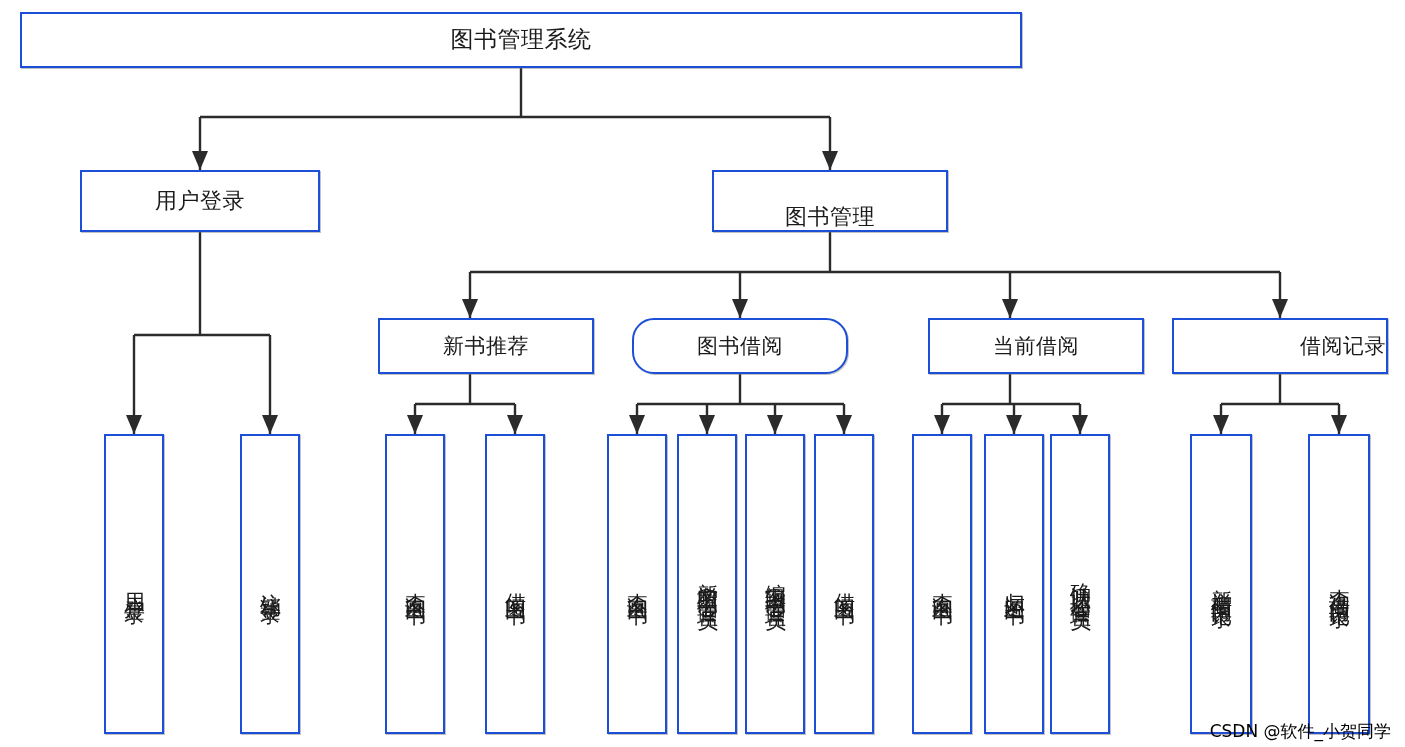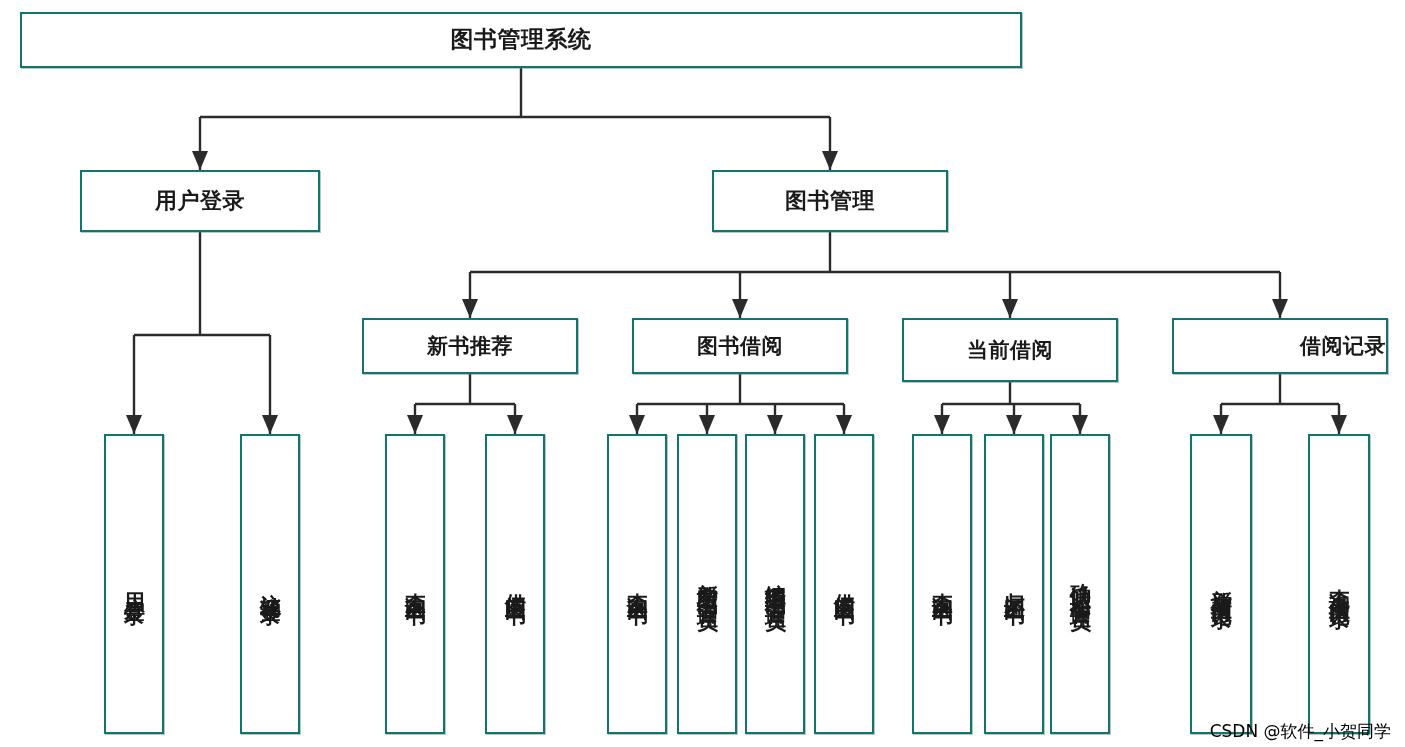--- a/index.html
+++ b/index.html
@@ -6,25 +6,24 @@
   html,body{margin:0;padding:0;background:#ffffff;}
   body{
     width:1405px;height:747px;
     font-family:"DejaVu Sans","Liberation Sans",sans-serif;
     overflow:hidden;position:relative;
   }
   #diagram-root{position:absolute;left:0;top:0;width:1405px;height:747px;}
   .node-box{
     position:absolute;
     background:#ffffff;
-    border:2px solid #0f766e;
+    border:2px solid #1d4ed8;
     box-sizing:border-box;
     display:flex;align-items:center;justify-content:center;
     box-shadow:1px 1px 0 rgba(120,120,120,.45);
-    font-weight:bold;
   }
   .node-label{
     color:#1a1a1a;
     text-align:center;
     line-height:1.18;
     letter-spacing:.5px;
     user-select:none;
   }
   .lvl0 .node-label{font-size:23px;}
   .lvl1 .node-label{font-size:22px;}
@@ -107,30 +106,30 @@
       <line x1="1339" y1="404" x2="1339" y2="434"></line>
       <polygon points="1331,415 1347,415 1339,434"></polygon>
     </svg>
   <div id="node-layer">
       <div class="node-box lvl0" style="left: 20px; top: 12px; width: 1002px; height: 56px;">
         <span class="node-label">图书管理系统</span>
       </div>
       <div class="node-box lvl1" style="left: 80px; top: 170px; width: 240px; height: 62px;">
         <span class="node-label">用户登录</span>
       </div>
-      <div class="node-box lvl1" style="left: 712px; top: 170px; width: 236px; height: 62px;">
+      <div class="node-box lvl1" style="left: 712px; top: 170px; width: 236px; height: 62px; align-items: flex-end;">
         <span class="node-label">图书管理</span>
       </div>
-      <div class="node-box lvl2" style="left: 362px; top: 318px; width: 216px; height: 56px;">
+      <div class="node-box lvl2" style="left: 378px; top: 318px; width: 216px; height: 56px;">
         <span class="node-label">新书推荐</span>
       </div>
-      <div class="node-box lvl2" style="left: 632px; top: 318px; width: 216px; height: 56px;">
+      <div class="node-box lvl2" style="left: 632px; top: 318px; width: 216px; height: 56px; border-radius: 22px;">
         <span class="node-label">图书借阅</span>
       </div>
-      <div class="node-box lvl2" style="left: 902px; top: 318px; width: 216px; height: 64px;">
+      <div class="node-box lvl2" style="left: 928px; top: 318px; width: 216px; height: 56px;">
         <span class="node-label">当前借阅</span>
       </div>
       <div class="node-box lvl2" style="left: 1172px; top: 318px; width: 216px; height: 56px; justify-content: flex-end;">
         <span class="node-label">借阅记录</span>
       </div>
       <div class="node-box lvl3 leaf" style="left: 104px; top: 434px; width: 60px; height: 300px;">
         <span class="node-label">用户登录</span>
       </div>
       <div class="node-box lvl3 leaf" style="left: 240px; top: 434px; width: 60px; height: 300px;">
         <span class="node-label">注销登录</span>

